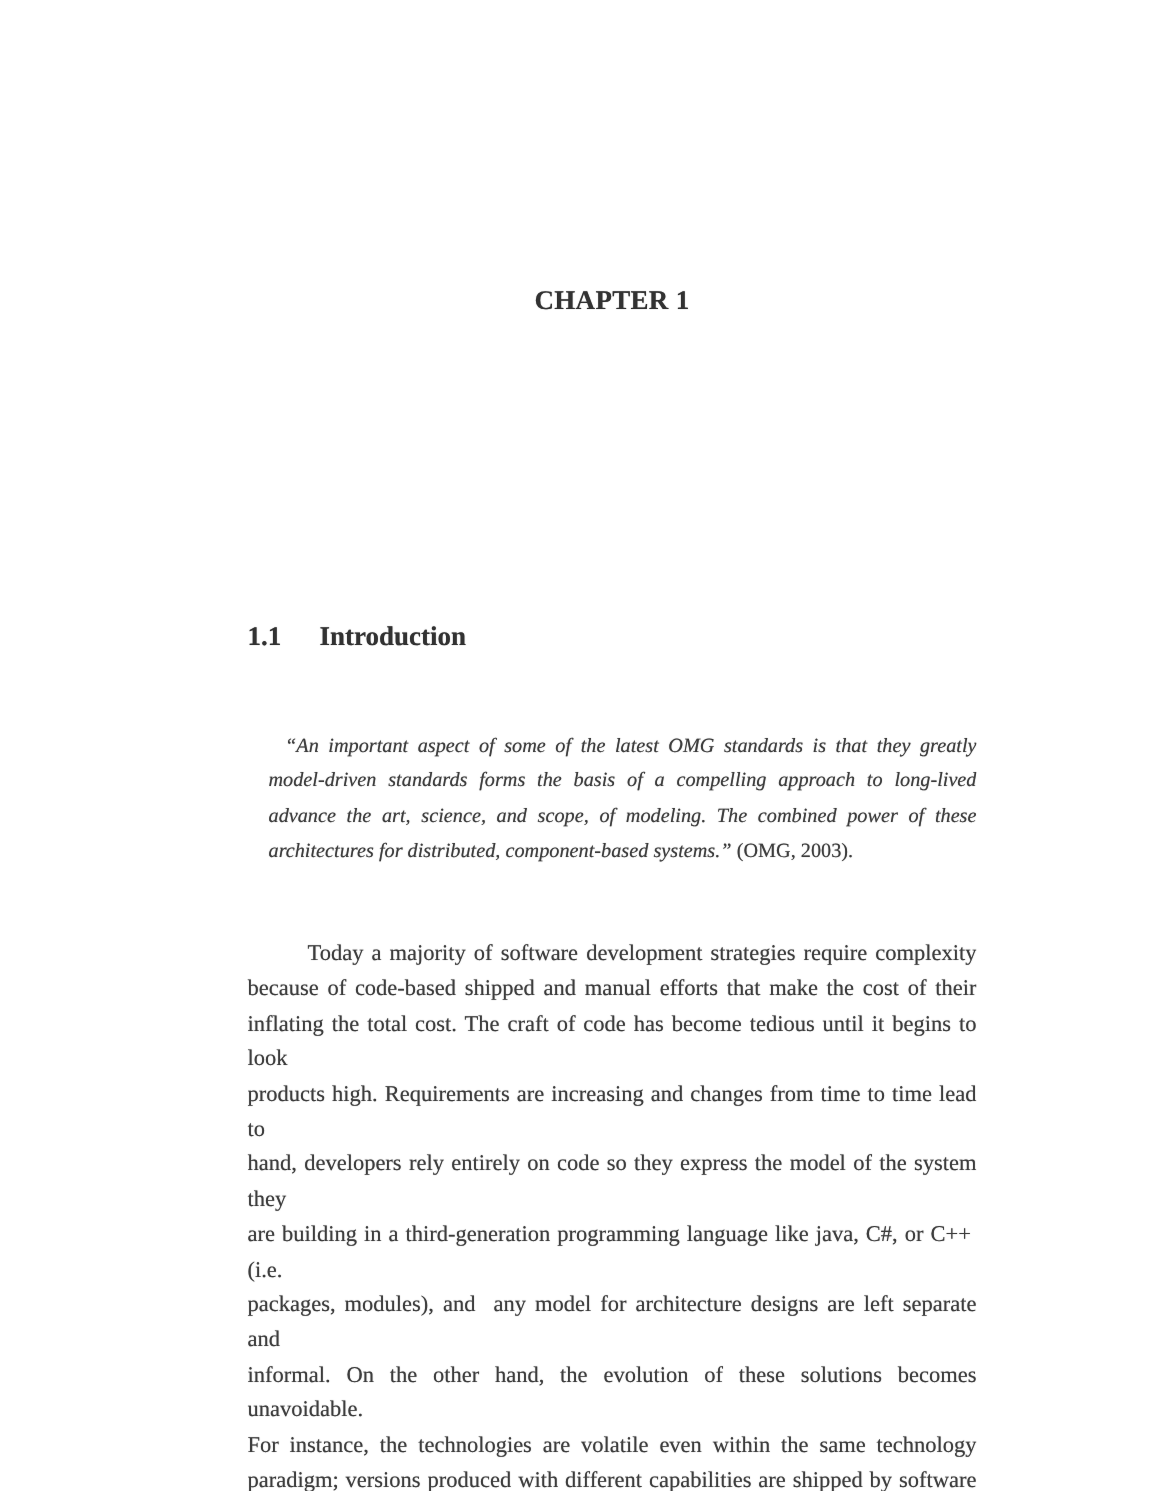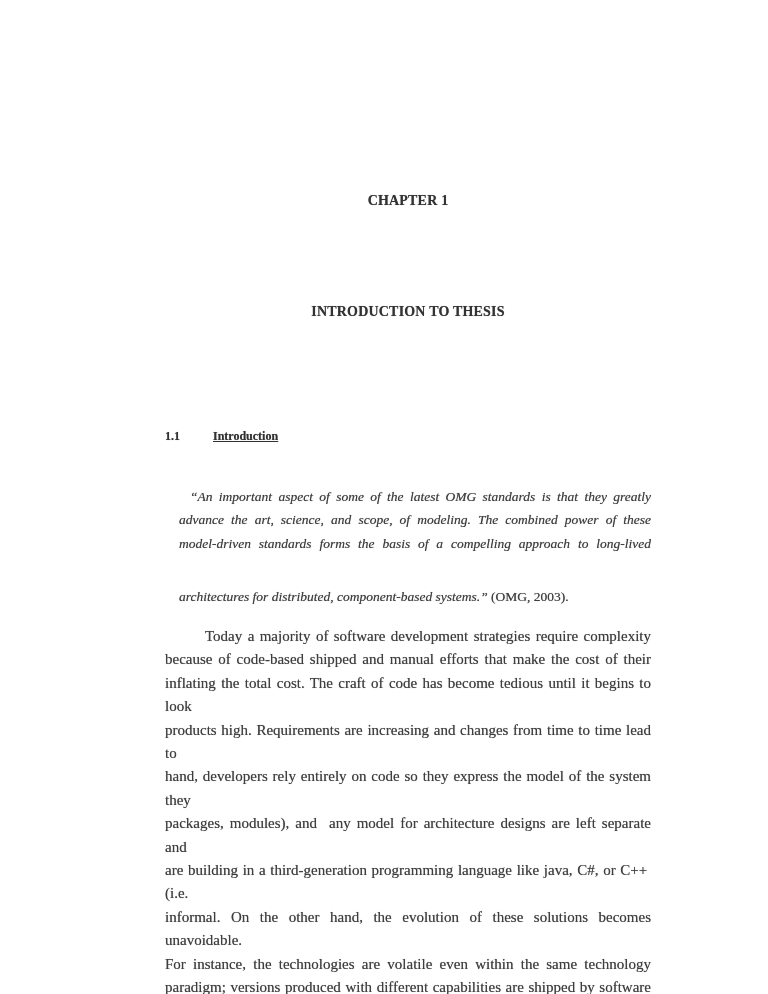--- a/index.html
+++ b/index.html
@@ -19,39 +19,38 @@
     
     text-shadow: 0 0 0.7px rgba(80,80,80,0.75);
   }
 
   .heading {
     position: absolute;
     left: 165px;
     width: 486px;
     text-align: center;
     font-weight: bold;
-    font-size: 14px;
+    font-size: 18px;
     line-height: 17px;
     color: #323232;
     letter-spacing: 0.2px;
   }
 
   .chapter-heading { top: 192px; }
   .title-heading   { top: 303px; }
 
   .section-heading {
     position: absolute;
-    top: 428px;
+    top: 416px;
     left: 165px;
     width: 486px;
     font-weight: bold;
-    font-size: 12px;
+    font-size: 18px;
     line-height: 17px;
     color: #323232;
-    text-decoration: underline;
   }
   .section-number {
     display: inline-block;
     width: 48px;
   }
 
   .quote-block {
     position: absolute;
     top: 485px;
     left: 179px;
@@ -73,55 +72,53 @@
   
   .jline {
     text-align: justify;
     text-align-last: justify;
     white-space: normal;
     overflow: hidden;
   }
   .lastline {
     text-align: right;
     text-align-last: left;
-    margin-top: 30px;
   }
   .quote-block .first-line { text-indent: 11px; }
   .body-block  .first-line { text-indent: 40px; }
 
   .citation {
     font-style: normal;
   }
 </style>
 </head>
 <body>
 
 <div class="page">
 
   <div class="heading chapter-heading">CHAPTER 1</div>
 
-  <div class="heading title-heading">INTRODUCTION TO THESIS</div>
 
   <div class="section-heading">
     <span class="section-number">1.1</span><span>Introduction</span>
   </div>
 
   <div class="quote-block">
     <div class="jline first-line">“An important aspect of some of the latest OMG standards is that they greatly</div>
+    <div class="jline">model-driven standards forms the basis of a compelling approach to long-lived</div>
     <div class="jline">advance the art, science, and scope, of modeling. The combined power of these</div>
-    <div class="jline">model-driven standards forms the basis of a compelling approach to long-lived</div>
     <div class="lastline"><span>architectures for distributed, component-based systems.”</span><span class="citation"> (OMG, 2003).</span></div>
   </div>
 
   <div class="body-block">
     <div class="jline first-line">Today a majority of software development strategies require complexity</div>
     <div class="jline">because of code-based shipped and manual efforts that make the cost of their</div>
     <div class="jline">inflating the total cost. The craft of code has become tedious until it begins to look</div>
     <div class="jline">products high. Requirements are increasing and changes from time to time lead to</div>
     <div class="jline">hand, developers rely entirely on code so they express the model of the system they</div>
+    <div class="jline">are building in a third-generation programming language like java, C#, or C++&nbsp; (i.e.</div>
     <div class="jline">packages, modules), and&nbsp; any model for architecture designs are left separate and</div>
-    <div class="jline">are building in a third-generation programming language like java, C#, or C++&nbsp; (i.e.</div>
     <div class="jline">informal. On the other hand, the evolution of these solutions becomes unavoidable.</div>
     <div class="jline">For instance, the technologies are volatile even within the same technology</div>
     <div class="jline">paradigm; versions produced with different capabilities are shipped by software</div>
   </div>
 
 </div>
 
 </body></html>

